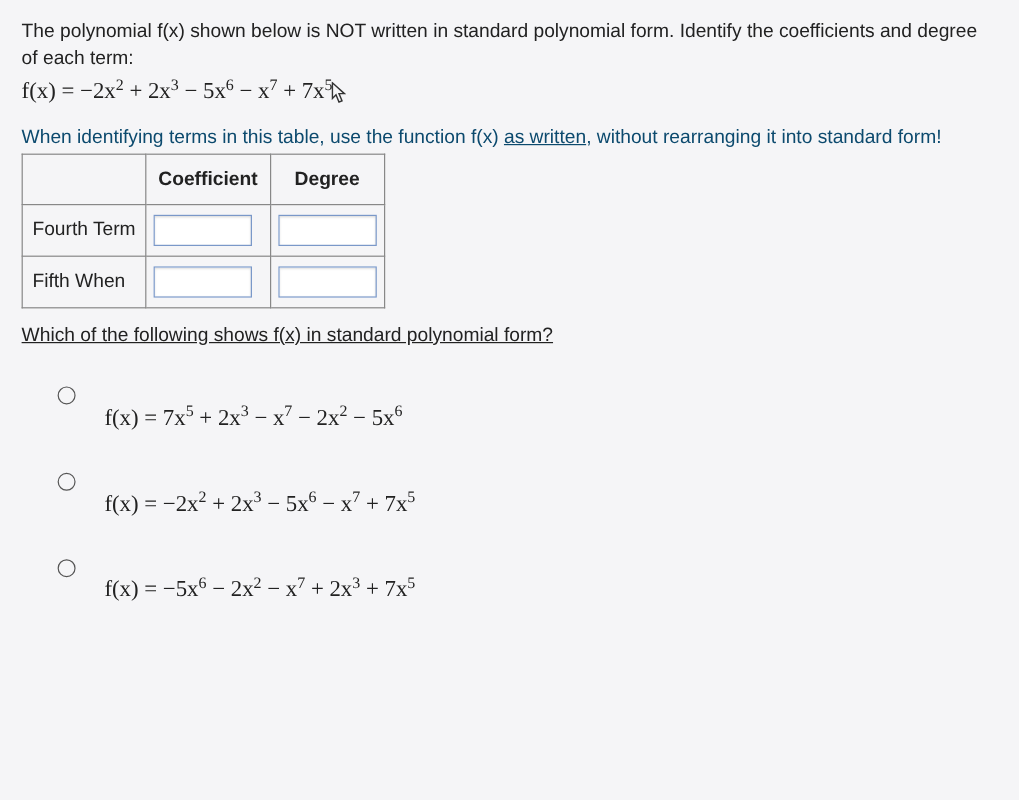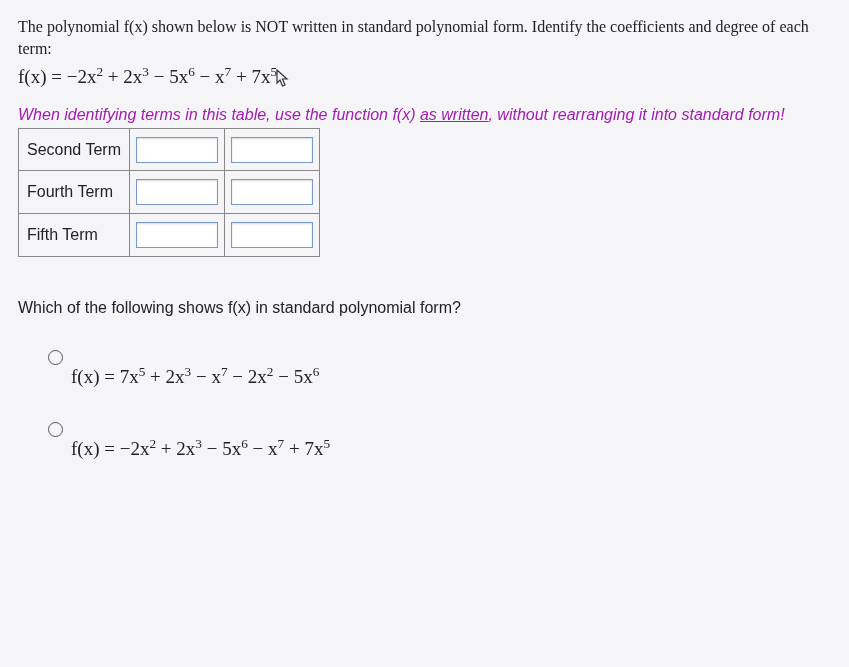--- a/index.html
+++ b/index.html
@@ -6,38 +6,38 @@
     margin: 0;
     padding: 16px 18px;
     font-family: Arial, Helvetica, sans-serif;
     font-size: 16px;
     color: #222;
     background: #f5f5f7;
     width: 849px;
     box-sizing: border-box;
     line-height: 1.35;
   }
-  .intro { margin-bottom: 0; font-family: Liberation Serif, serif; }
+  .intro { margin-bottom: 0; }
   .eqline { font-family: "Times New Roman", serif; font-size: 20px; margin: 4px 0 14px 0; white-space: nowrap; }
-  .hint { color: #a21caf; margin-bottom: 2px; font-style: italic; }
+  .hint { color: #0c4a6e; margin-bottom: 2px; }
   .underline { text-decoration: underline; }
   table { border-collapse: collapse; margin-top: 0; }
   th, td { border: 1px solid #888; padding: 10px 10px; font-weight: normal; }
   th { font-weight: bold; }
   .rowlabel { padding: 10px 8px; font-weight: normal; }
   .inputcell { padding: 4px 6px; }
   .fakeinput {
     width: 80px; height: 24px;
     border: 1px solid #7a98c9;
     background: #fff;
     box-shadow: inset 0 1px 2px rgba(0,0,0,0.15);
   }
-  .q2 { margin-top: 40px; }
+  .q2 { margin-top: 12px; text-decoration: underline; }
   .options { margin-top: 6px; }
-  .optrow { display: flex; align-items: center; gap: 8px; margin: 8px 0 8px 30px; }
+  .optrow { display: flex; align-items: center; gap: 24px; margin: 8px 0 8px 30px; }
   .radio {
     width: 13px; height: 13px; border: 1.5px solid #555; border-radius: 50%;
     flex: 0 0 auto;
   }
   .math { font-family: "Times New Roman", serif; font-size: 19px; margin-top: 38px; }
   sup { font-size: 0.7em; vertical-align: super; line-height: 0; }
   .cursor {
     display:inline-block;
     position:relative;
     top:4px;
@@ -58,40 +58,36 @@
       </svg>
   </span>
 </div>
 
 <div class="hint">
   <span>When identifying terms in this table, use the function f(x) </span><span class="underline">as written</span><span>, without rearranging it into standard form!</span>
 </div>
 
 <table>
   <tbody>
-  <tr>
-    <td class="rowlabel">Second Term</td>
-    <td class="inputcell">
-          <div class="fakeinput"></div>
-        </td>
-    <td class="inputcell">
-          <div class="fakeinput"></div>
-        </td>
+      <tr>
+    <th></th>
+    <th>Coefficient</th>
+    <th>Degree</th>
   </tr>
   <tr>
     <td class="rowlabel">Fourth Term</td>
     <td class="inputcell">
           <div class="fakeinput"></div>
         </td>
     <td class="inputcell">
           <div class="fakeinput"></div>
         </td>
   </tr>
   <tr>
-    <td class="rowlabel">Fifth Term</td>
+    <td class="rowlabel">Fifth When</td>
     <td class="inputcell">
           <div class="fakeinput"></div>
         </td>
     <td class="inputcell">
           <div class="fakeinput"></div>
         </td>
   </tr>
 </tbody>
   </table>
 
@@ -99,13 +95,17 @@
 
 <div class="options">
   <div class="optrow">
     <div class="radio"></div>
     <span class="math">f(x) = 7x<sup>5</sup> + 2x<sup>3</sup> − x<sup>7</sup> − 2x<sup>2</sup> − 5x<sup>6</sup></span>
   </div>
   <div class="optrow">
     <div class="radio"></div>
     <span class="math">f(x) = −2x<sup>2</sup> + 2x<sup>3</sup> − 5x<sup>6</sup> − x<sup>7</sup> + 7x<sup>5</sup></span>
   </div>
+  <div class="optrow">
+    <div class="radio"></div>
+    <span class="math">f(x) = −5x<sup>6</sup> − 2x<sup>2</sup> − x<sup>7</sup> + 2x<sup>3</sup> + 7x<sup>5</sup></span>
+  </div>
 </div>
 
 </body></html>

